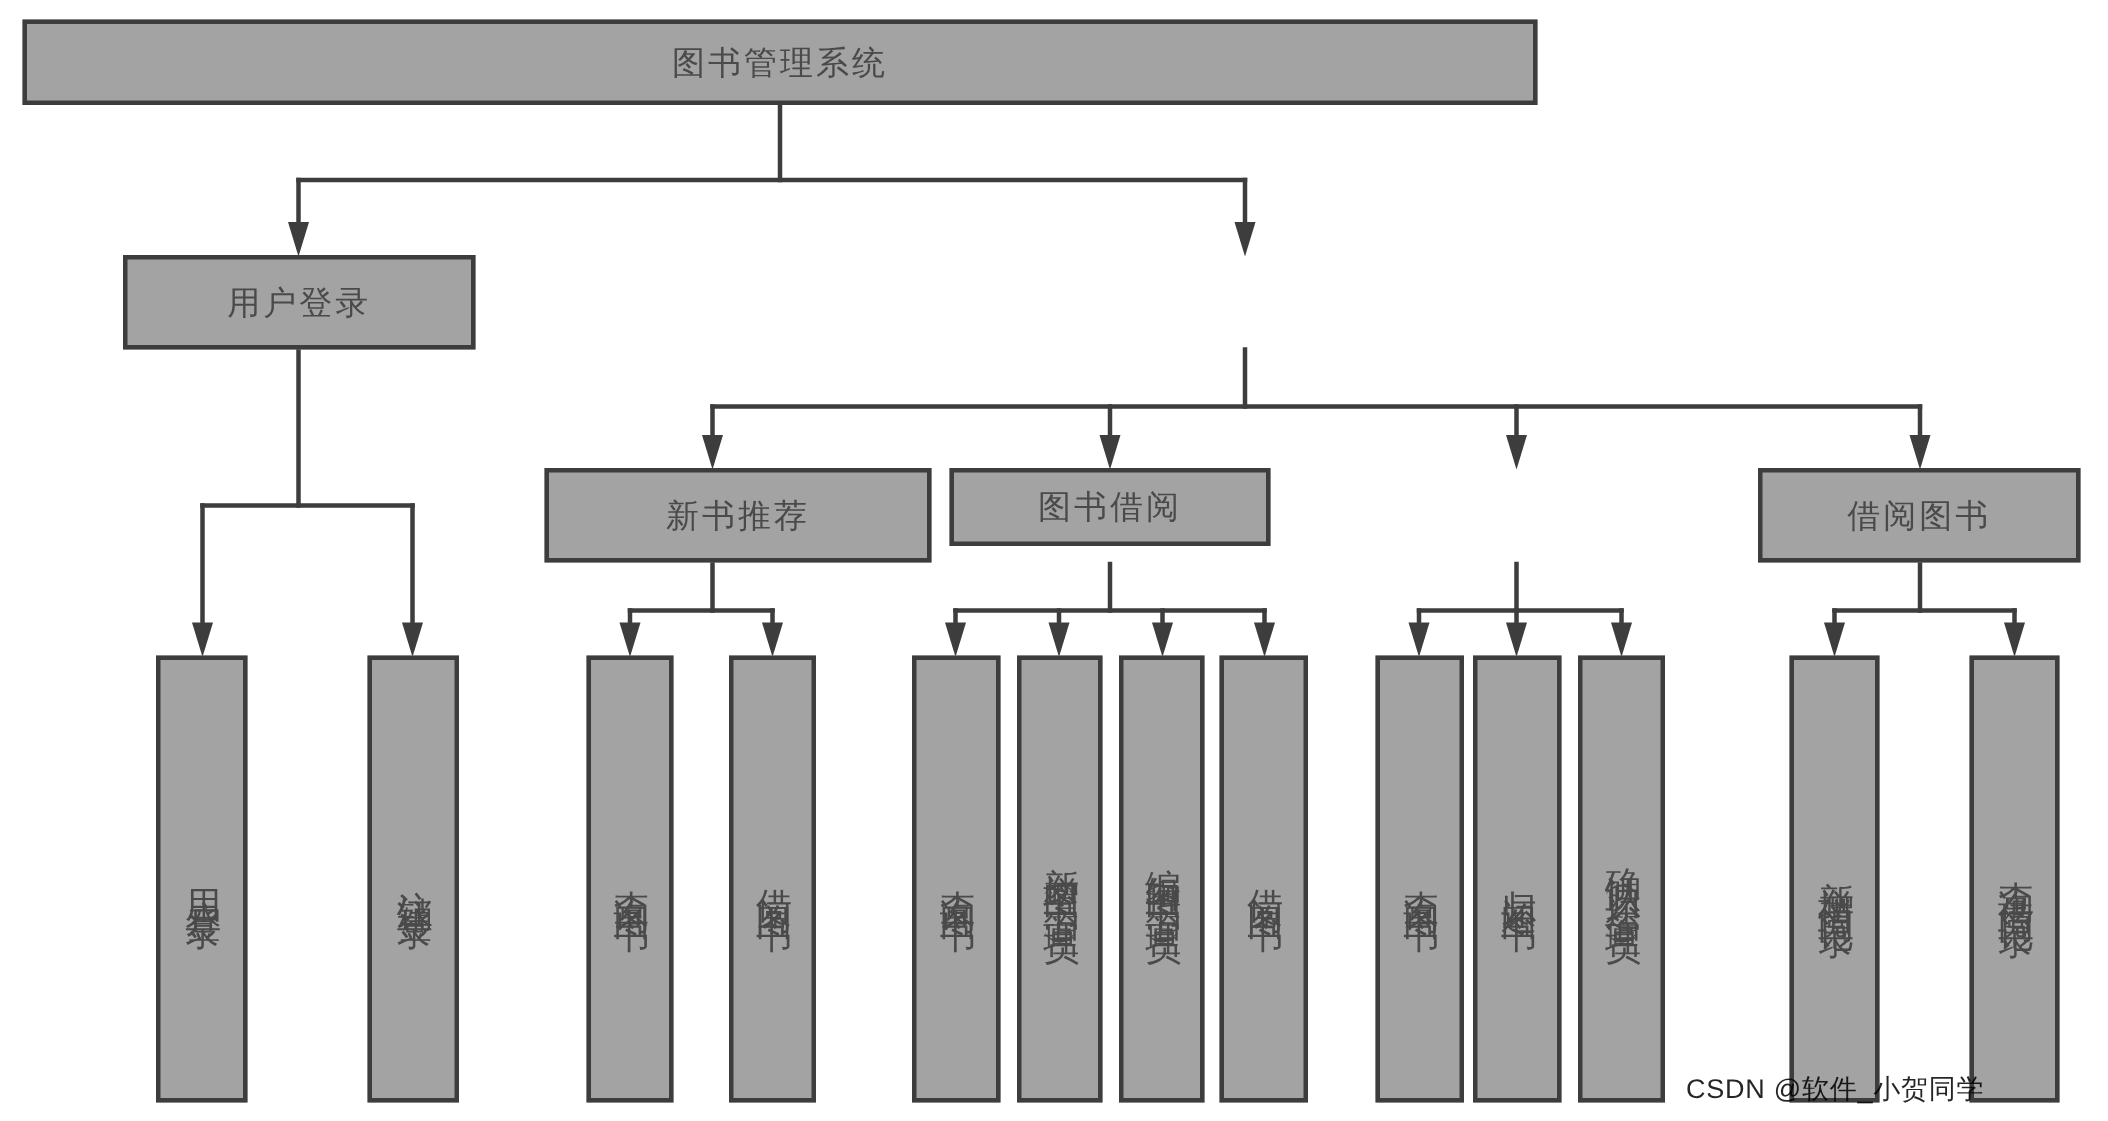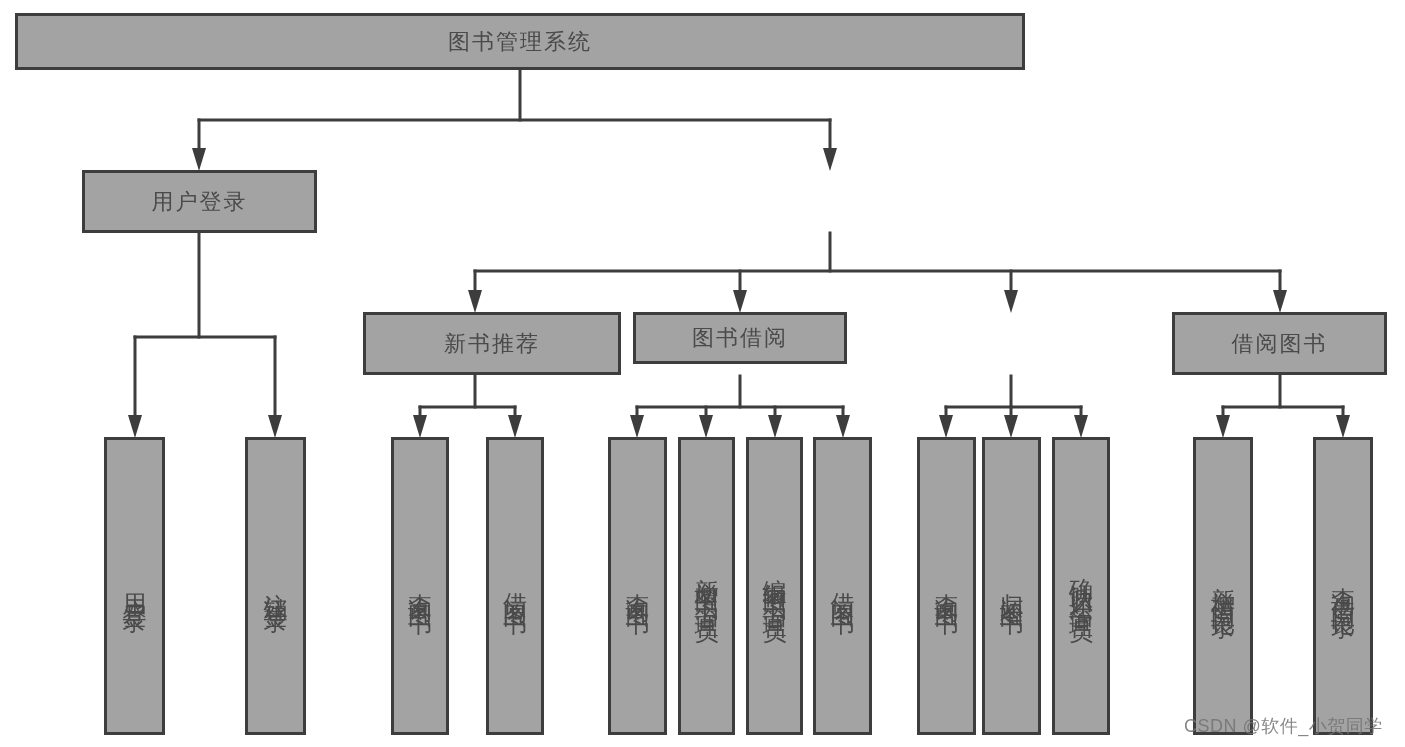--- a/index.html
+++ b/index.html
@@ -29,25 +29,25 @@
   }
   .h-node { font-size: 22px; letter-spacing: 2px; white-space: nowrap; }
   .v-node span.lbl {
     writing-mode: vertical-rl;
     font-size: 24px;
     letter-spacing: 6px;
     line-height: 1;
   }
   .watermark {
     position: absolute;
-    left: 1184px;
+    left: 1124px;
     top: 714px;
     font-size: 18px;
     letter-spacing: 0.5px;
-    color: #737373;
+    color: #000000;
     opacity: 0.85;
     white-space: nowrap;
     z-index: 6;
   }
 </style>
 </head>
 <body>
 
 <div class="stage">
 

